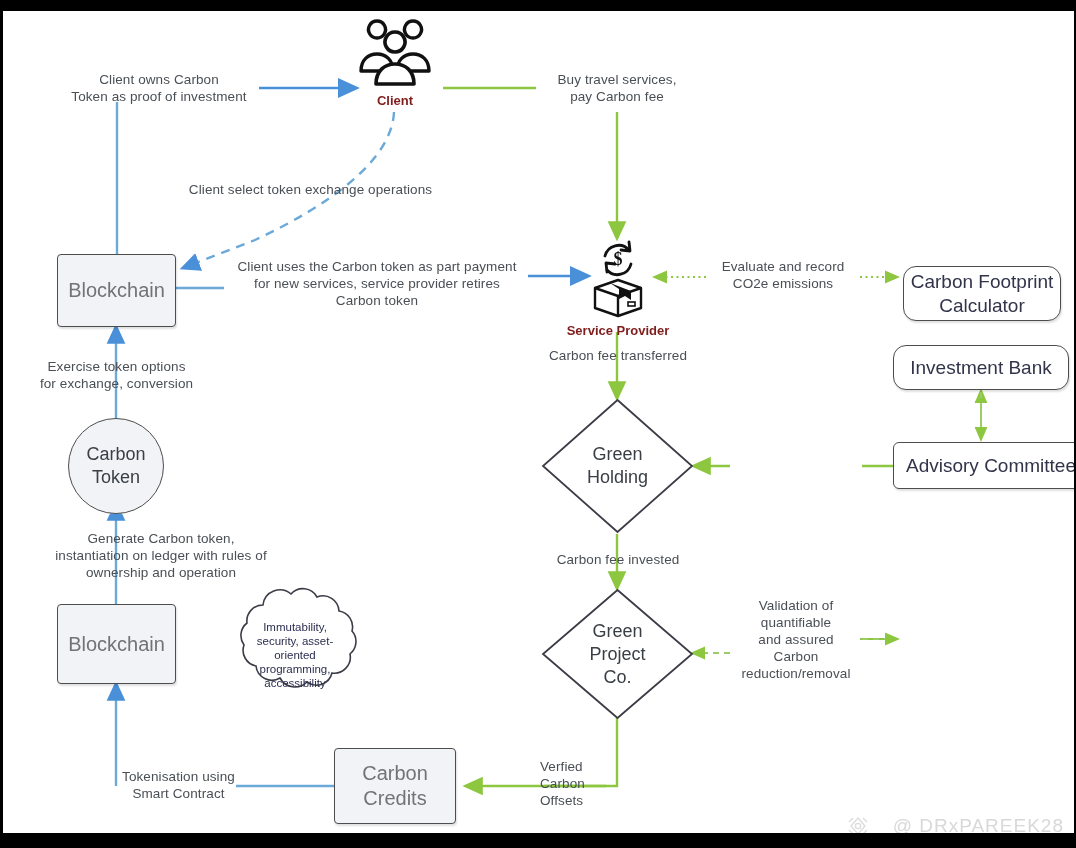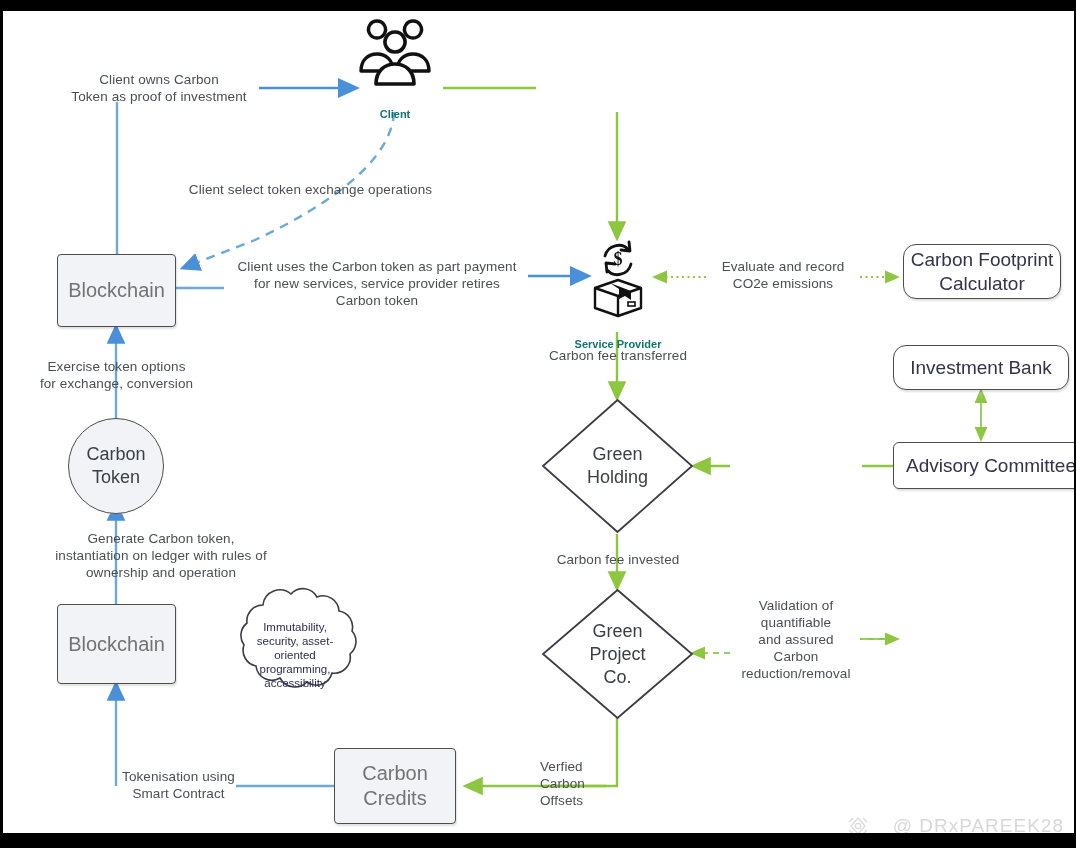--- a/index.html
+++ b/index.html
@@ -69,21 +69,21 @@
   }
   .cloud-wrap{position:absolute;}
   .cloud-txt{
     position:absolute;left:0;top:12px;width:100%;height:100%;
     display:flex;align-items:center;justify-content:center;
     color:#2b2f50;font-size:11.5px;line-height:14px;text-align:center;
     white-space:pre-line;padding:0 26px;box-sizing:border-box;
   }
   .icon-node{position:absolute;text-align:center;}
   .icon-cap{
-    color:#0f766e;font-size:11px;font-weight:bold;margin-top:16px;
+    color:#7f1d1d;font-size:13px;font-weight:bold;margin-top:1px;
     white-space:nowrap;
   }
   .watermark{
     position:absolute;right:12px;top:814px;
     display:flex;align-items:center;gap:22px;
     color:#d8d8d8;font-size:19px;letter-spacing:1px;
     font-family:"Liberation Sans",sans-serif;
   }
 </style>
 </head>
@@ -225,39 +225,41 @@
 
   <div class="diamond-wrap" style="left:541px;top:588px;width:153px;height:132px;">
     <svg width="153" height="132" viewBox="0 0 153 132">
       <polygon points="76.5,2 151,66 76.5,130 2,66" fill="#ffffff" stroke="#3c3c46" stroke-width="1.8"></polygon>
     </svg>
     <div class="diamond-txt">Green
 Project
 Co.</div>
   </div>
 
-  <div class="node wbox" style="left:903px;top:244px;width:158px;height:55px;">
+  <div class="node wbox" style="left:903px;top:266px;width:158px;height:55px;">
     <span style="white-space:pre-line;">Carbon Footprint
 Calculator</span>
   </div>
 
   <div class="node wbox" style="left:893px;top:345px;width:176px;height:45px;">
     <span>Investment Bank</span>
   </div>
 
   <div class="node wbox" style="left:893px;top:442px;width:196px;height:47px;border-radius:6px;">
     <span>Advisory Committee</span>
   </div>
 
 
   <div class="lbl" style="left:57px;top:71px;width:204px;">Client owns Carbon
 Token as proof of investment</div>
 
   <div class="lbl" style="left:178px;top:181px;width:265px;">Client select token exchange operations</div>
 
+  <div class="lbl" style="left:534px;top:71px;width:166px;">Buy travel services,
+pay Carbon fee</div>
 
   <div class="lbl" style="left:222px;top:258px;width:310px;">Client uses the Carbon token as part payment
 for new services, service provider retires
 Carbon token</div>
 
   <div class="lbl" style="left:703px;top:258px;width:160px;">Evaluate and record
 CO2e emissions</div>
 
   <div class="lbl" style="left:14px;top:358px;width:205px;">Exercise token options
 for exchange, conversion</div>

